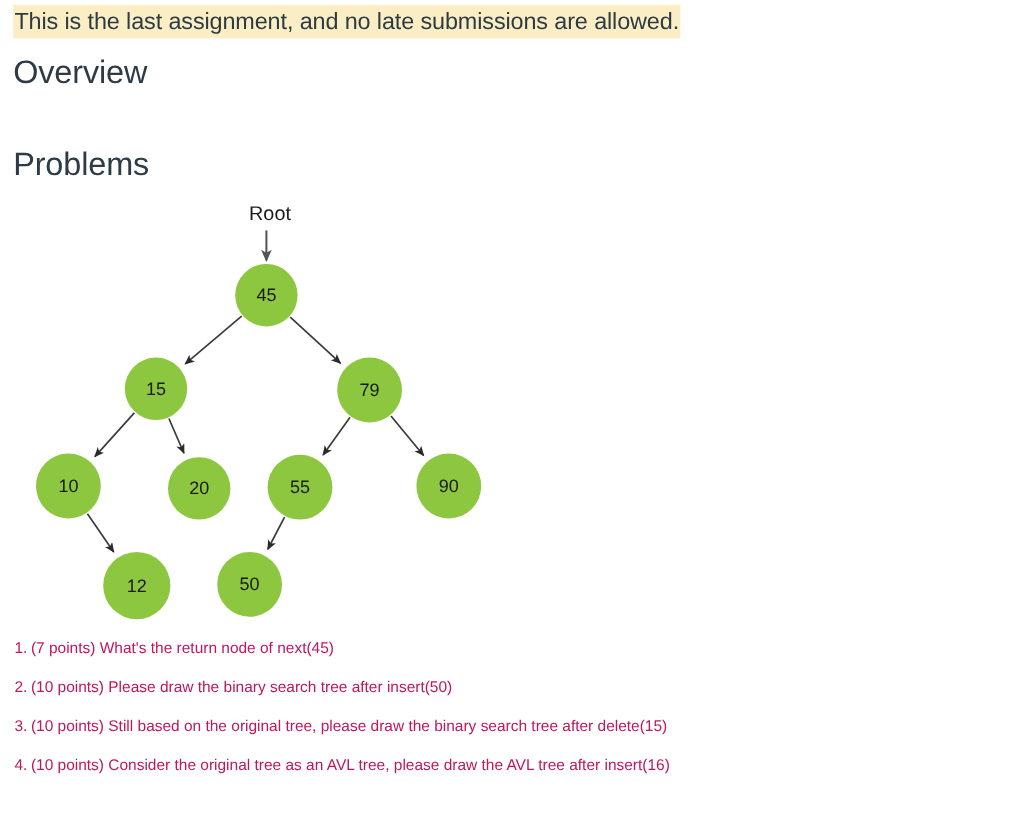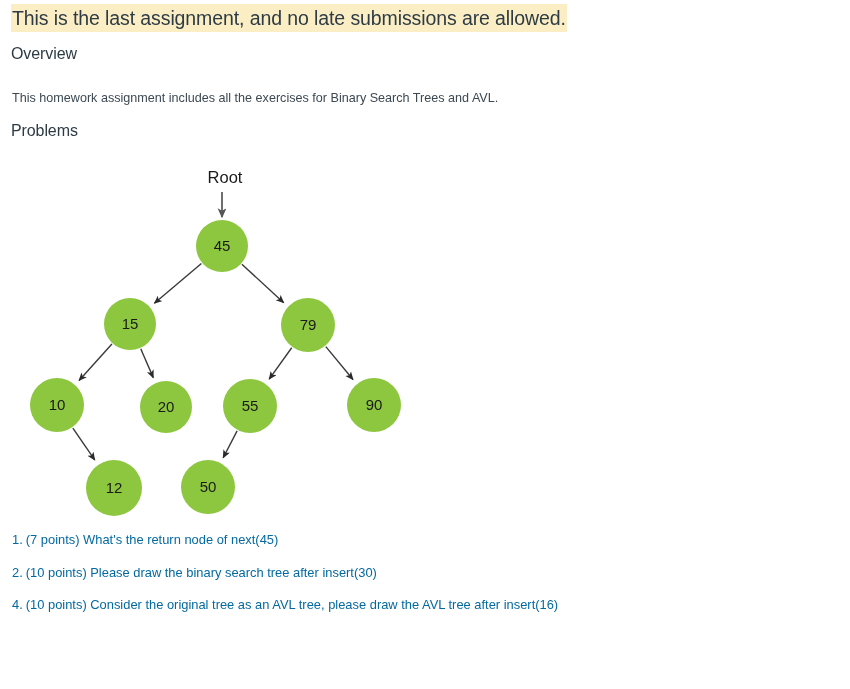--- a/index.html
+++ b/index.html
@@ -38,21 +38,21 @@
     line-height: 28px;
     letter-spacing: -0.1px;
     white-space: nowrap;
     padding: 0 1px;
   }
 
   
   .heading {
     position: absolute;
     left: 11px;
-    font-size: 16px;
+    font-size: 27px;
     font-weight: 400;
     color: #2d3b45;
     letter-spacing: -0.1px;
     white-space: nowrap;
   }
   #overview-heading { top: 45px; }
   #problems-heading { top: 122px; text-align: center; }
 
   .body-text {
     position: absolute;
@@ -102,38 +102,37 @@
   
   .problem-list {
     position: absolute;
     left: 12px;
     top: 531px;
     width: 820px;
   }
   .problem-item {
     font-size: 12.9px;
     line-height: 17px;
-    color: #0369a1;
+    color: #be185d;
     margin-bottom: 15.5px;
     white-space: nowrap;
   }
   .problem-item .num { margin-right: 3px; }
 </style>
 </head>
 <body>
 
 <div class="page">
 
   <div class="notice-wrap">
     <span class="notice">This is the last assignment, and no late submissions are allowed.</span>
   </div>
 
   <div class="heading" id="overview-heading">Overview</div>
 
-  <div class="body-text">This homework assignment includes all the exercises for Binary Search Trees and AVL.</div>
 
   <div class="heading" id="problems-heading">Problems</div>
 
   <div class="tree-figure">
     <svg width="430" height="370" viewBox="0 0 430 370">
       <defs>
         <marker id="arrowhead" markerWidth="7" markerHeight="7" refX="5.4" refY="2.6" orient="auto" markerUnits="strokeWidth">
           <path d="M0,0 L6,2.6 L0,5.2 L1.5,2.6 Z" fill="#2a2a2a"></path>
         </marker>
         <marker id="arrowhead-root" markerWidth="7" markerHeight="7" refX="5.2" refY="2.6" orient="auto" markerUnits="strokeWidth">
@@ -190,17 +189,18 @@
           </g>
         </g>
 
       <text class="root-label" x="225" y="28">Root</text>
       <line class="root-arrow-line" x1="222" y1="37" x2="222" y2="62" marker-end="url(#arrowhead-root)"></line>
     </svg>
   </div>
 
   <div class="problem-list" id="problem-list">
       <div class="problem-item"><span class="num">1.</span><span>(7 points) What's the return node of next(45)</span></div>
-      <div class="problem-item"><span class="num">2.</span><span>(10 points) Please draw the binary search tree after insert(30)</span></div>
+      <div class="problem-item"><span class="num">2.</span><span>(10 points) Please draw the binary search tree after insert(50)</span></div>
+      <div class="problem-item"><span class="num">3.</span><span>(10 points) Still based on the original tree, please draw the binary search tree after delete(15)</span></div>
       <div class="problem-item"><span class="num">4.</span><span>(10 points) Consider the original tree as an AVL tree, please draw the AVL tree after insert(16)</span></div>
     </div>
 
 </div>
 
 </body></html>

